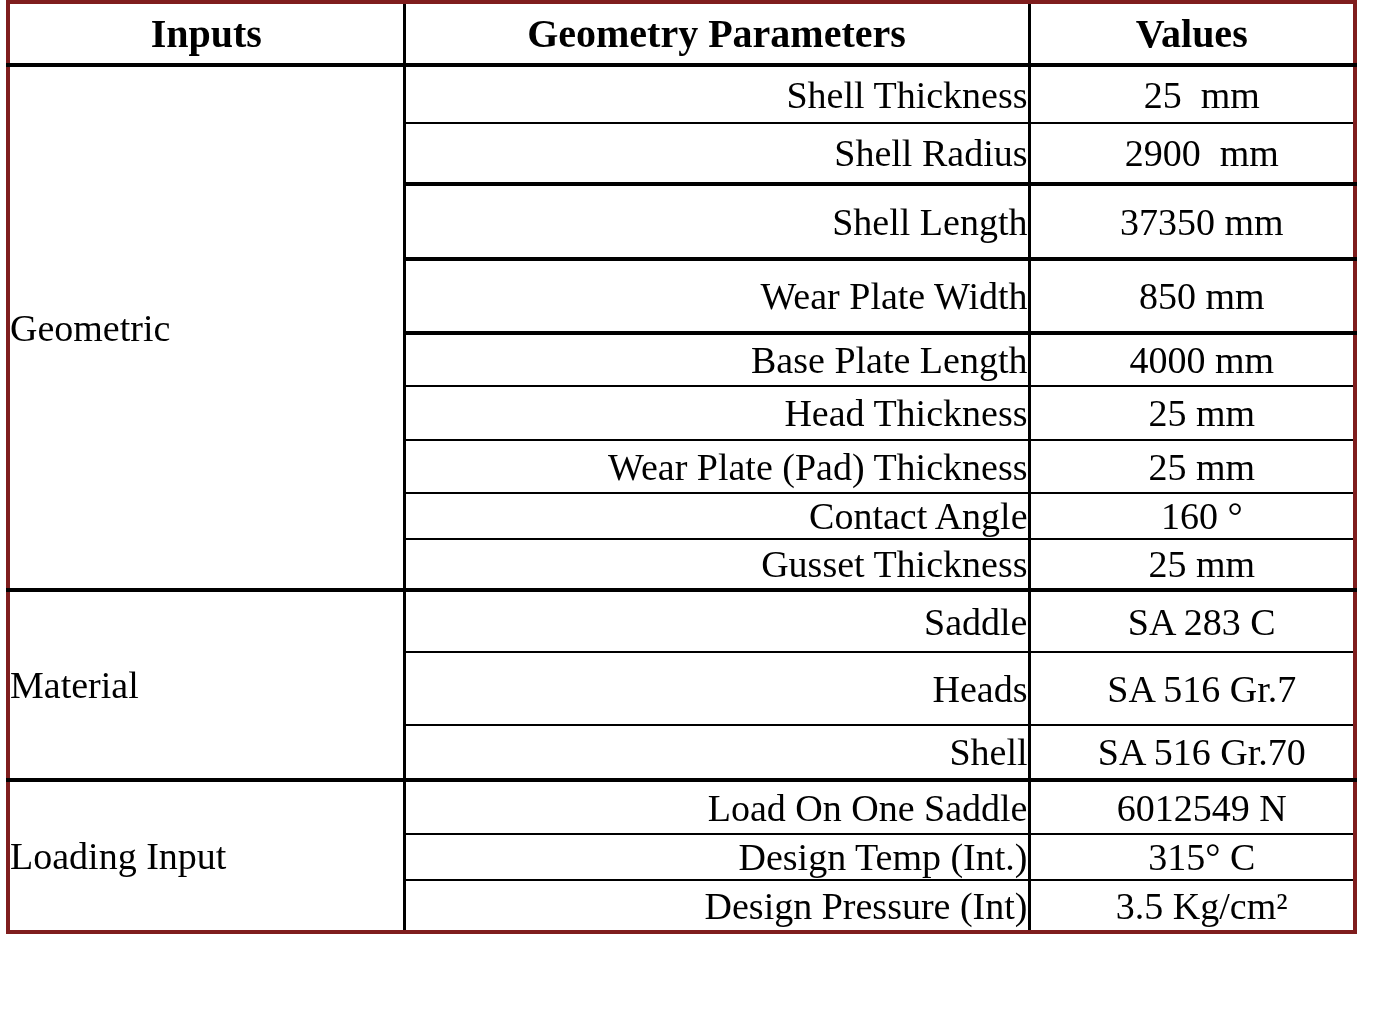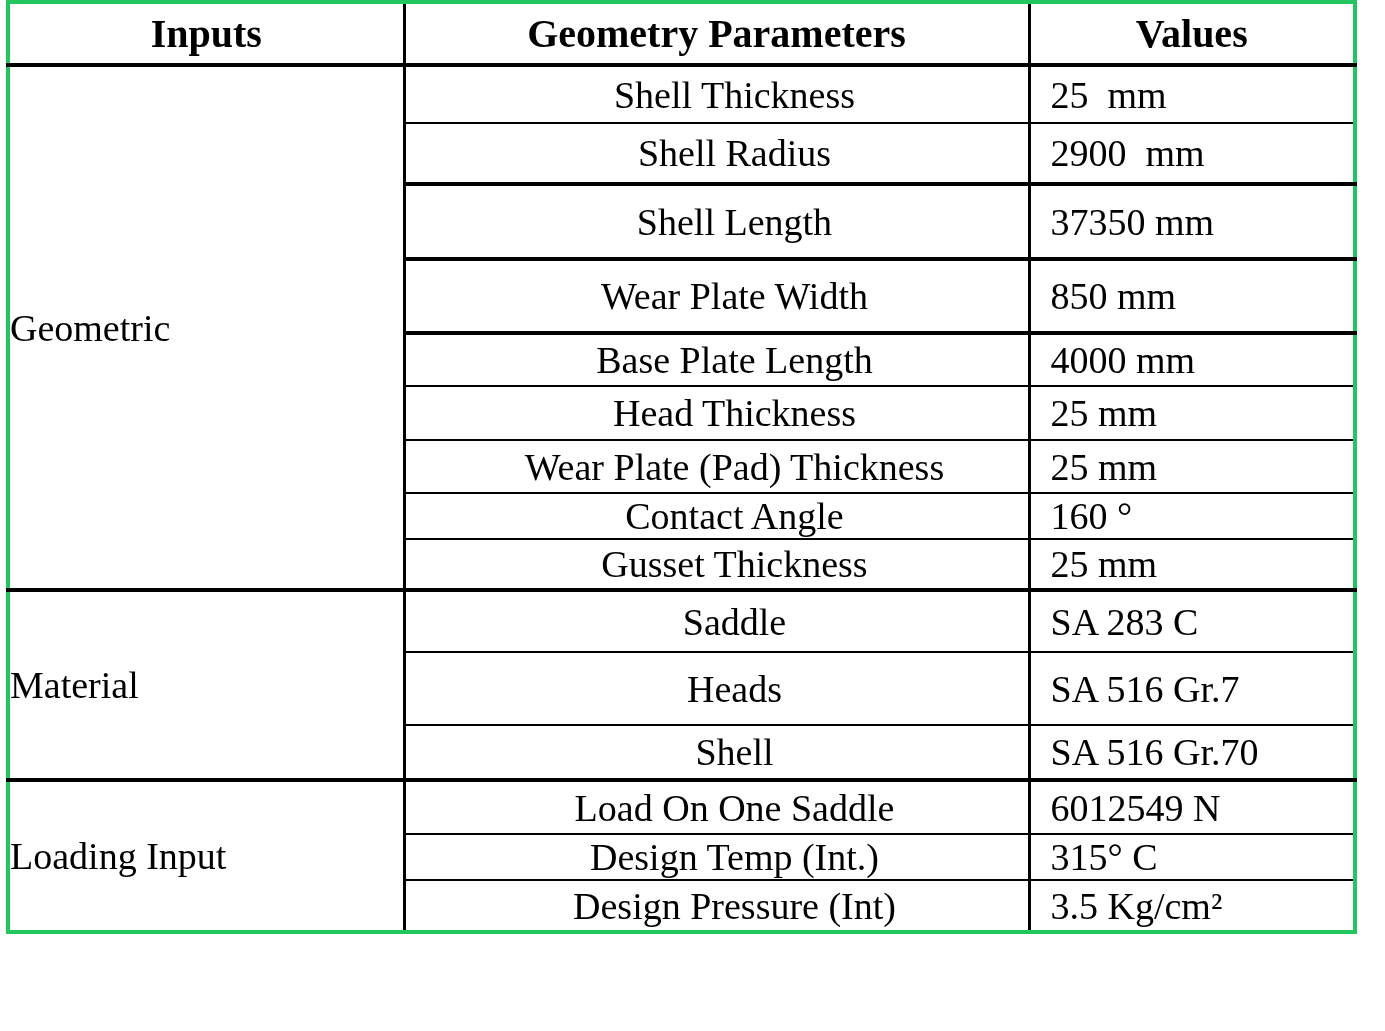--- a/index.html
+++ b/index.html
@@ -29,21 +29,21 @@
     font-weight: bold;
   }
   .title-caption {
     margin-left: 16px;
   }
   table.data-table {
     margin-left: 6px;
     border-collapse: collapse;
     table-layout: fixed;
     width: 1347px;
-    border: 4px solid #22c55e;
+    border: 4px solid #7f1d1d;
   }
   col.c-inputs  { width: 396px; }
   col.c-params  { width: 625px; }
   col.c-values  { width: 326px; }
   th, td {
     border: 2px solid #000000;
     border-left-width: 3px;
     border-right-width: 3px;
     vertical-align: middle;
     font-size: 38px;
@@ -54,25 +54,25 @@
     font-weight: bold;
     font-size: 40px;
     text-align: center;
     border-bottom-width: 4px;
   }
   td.group-cell {
     text-align: left;
     font-size: 38px;
   }
   td.param-cell {
-    text-align: center;
+    text-align: right;
     padding-left: 36px;
   }
   td.value-cell {
-    text-align: left;
+    text-align: center;
     padding-left: 20px;
     white-space: pre;
   }
   tr.section-start td {
     border-top-width: 4px;
   }
   tr.thick-bottom td {
     border-bottom-width: 4px;
   }
 </style>

